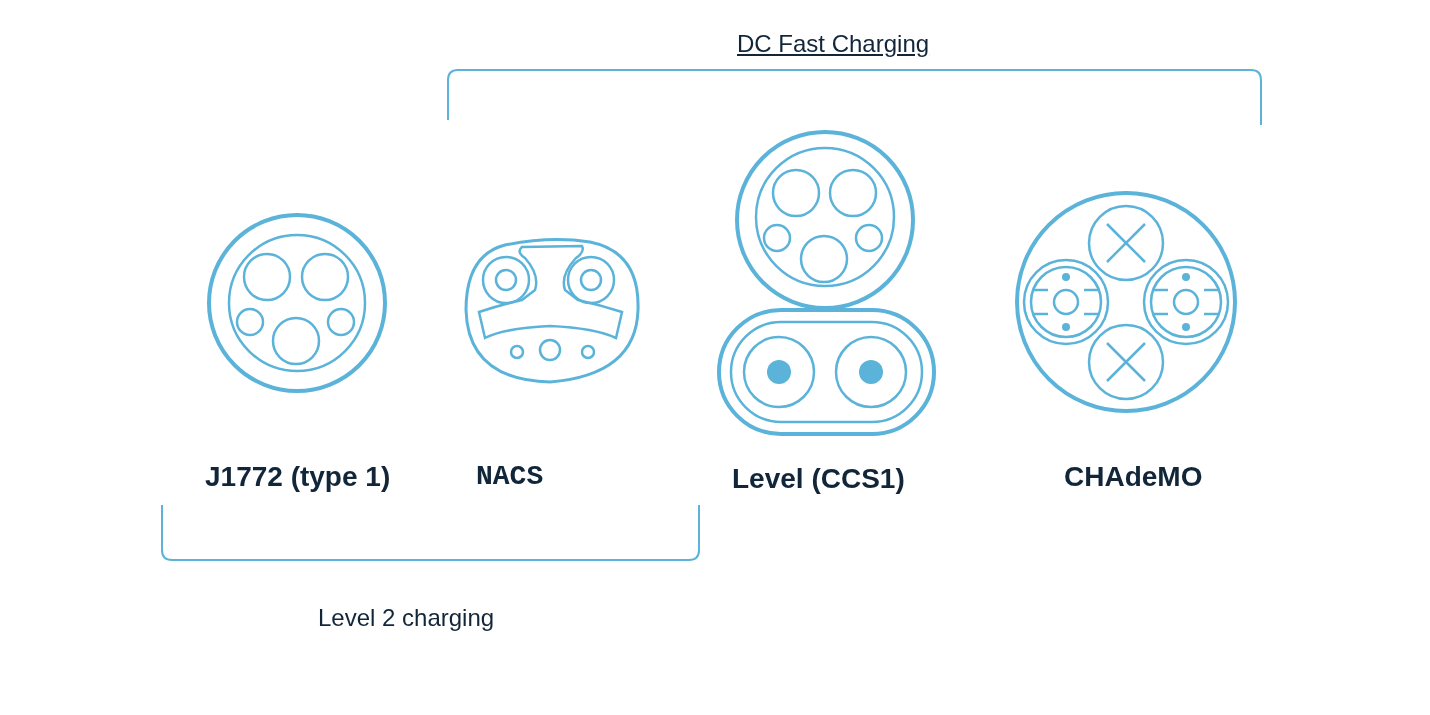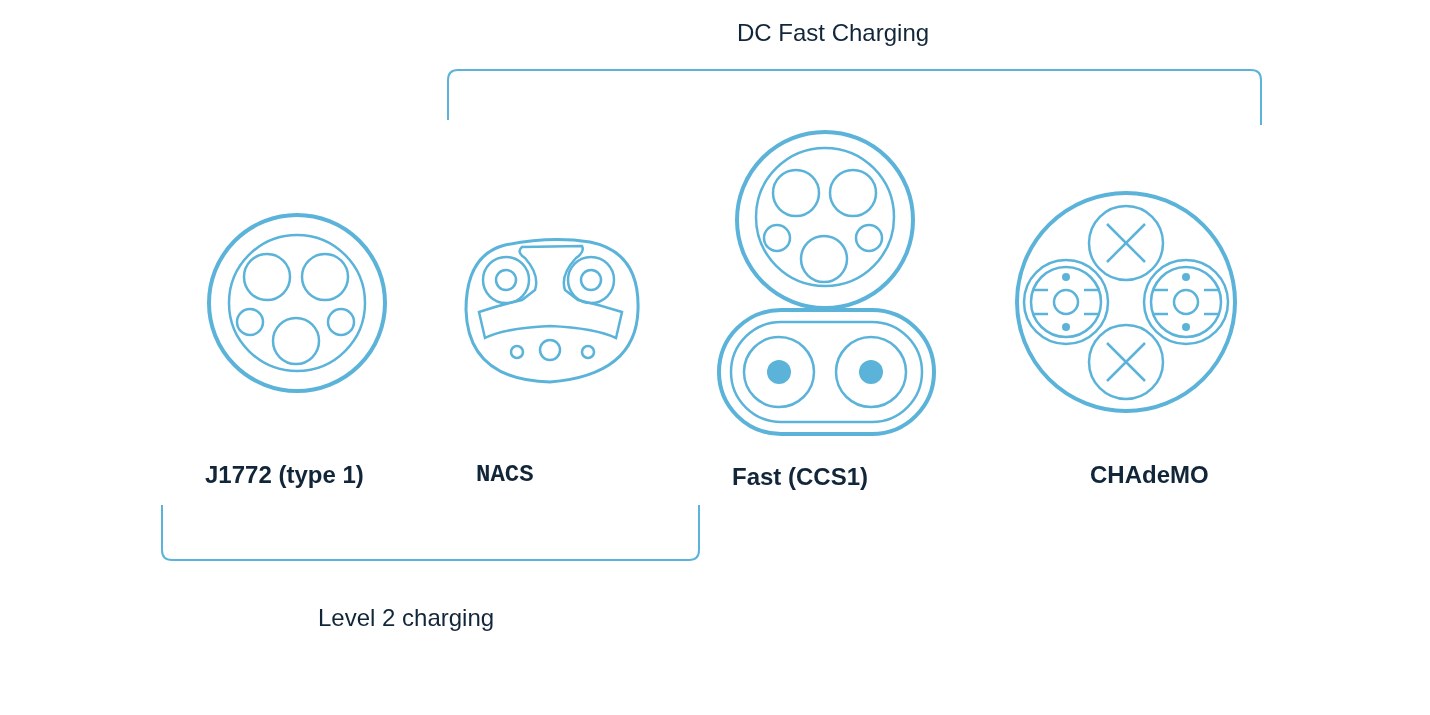--- a/index.html
+++ b/index.html
@@ -1,18 +1,18 @@
 <!DOCTYPE html>
 <html><head>
 <meta charset="utf-8">
 <style>
   html,body{margin:0;padding:0;background:#ffffff;}
   body{width:1430px;height:715px;position:relative;overflow:hidden;font-family:"Liberation Sans",sans-serif;}
   svg{position:absolute;left:0;top:0;}
-  .lbl{position:absolute;font-weight:bold;font-size:24px;color:#12263a;font-family:"Liberation Sans",sans-serif;}
+  .lbl{position:absolute;font-weight:bold;font-size:28px;color:#12263a;font-family:"Liberation Sans",sans-serif;}
   .lbl .hl{position:absolute;left:-6px;right:-8px;bottom:-2px;height:10px;background:#d7e6dc;z-index:-1;}
   .lbl span.t{position:relative;}
   .grp{position:absolute;font-size:24px;color:#12263a;font-family:"Liberation Sans",sans-serif;}
 </style>
 </head>
 <body>
 
 <svg width="1430" height="715" viewBox="0 0 1430 715">
   <g fill="none" stroke="#5bb3d9">
 
@@ -81,19 +81,19 @@
       <line x1="1153" y1="290" x2="1168" y2="290" stroke-width="2.5"></line>
       <line x1="1153" y1="314" x2="1168" y2="314" stroke-width="2.5"></line>
       <line x1="1204" y1="290" x2="1219" y2="290" stroke-width="2.5"></line>
       <line x1="1204" y1="314" x2="1219" y2="314" stroke-width="2.5"></line>
       <circle cx="1186" cy="277" r="4" fill="#5bb3d9" stroke="none"></circle>
       <circle cx="1186" cy="327" r="4" fill="#5bb3d9" stroke="none"></circle>
     </g>
   </g>
 </svg>
 
-<div class="grp" style="left:737px;top:19px;">DC Fast Charging</div>
+<div class="grp" style="left:737px;top:30px;text-decoration:underline;">DC Fast Charging</div>
 <div class="grp" style="left:318px;top:604px;">Level 2 charging</div>
 
 <div class="lbl" style="left:205px;top:461px;"><div class="hl"></div><span class="t">J1772 (type 1)</span></div>
 <div class="lbl" style="left:476px;top:461px;font-family:Liberation Mono, monospace;"><div class="hl"></div><span class="t">NACS</span></div>
-<div class="lbl" style="left:732px;top:463px;"><div class="hl"></div><span class="t">Fast (CCS1)</span></div>
-<div class="lbl" style="left:1090px;top:461px;text-align:center;"><div class="hl"></div><span class="t">CHAdeMO</span></div>
+<div class="lbl" style="left:732px;top:463px;"><div class="hl"></div><span class="t">Level (CCS1)</span></div>
+<div class="lbl" style="left:1064px;top:461px;text-align:center;"><div class="hl"></div><span class="t">CHAdeMO</span></div>
 
 </body></html>

